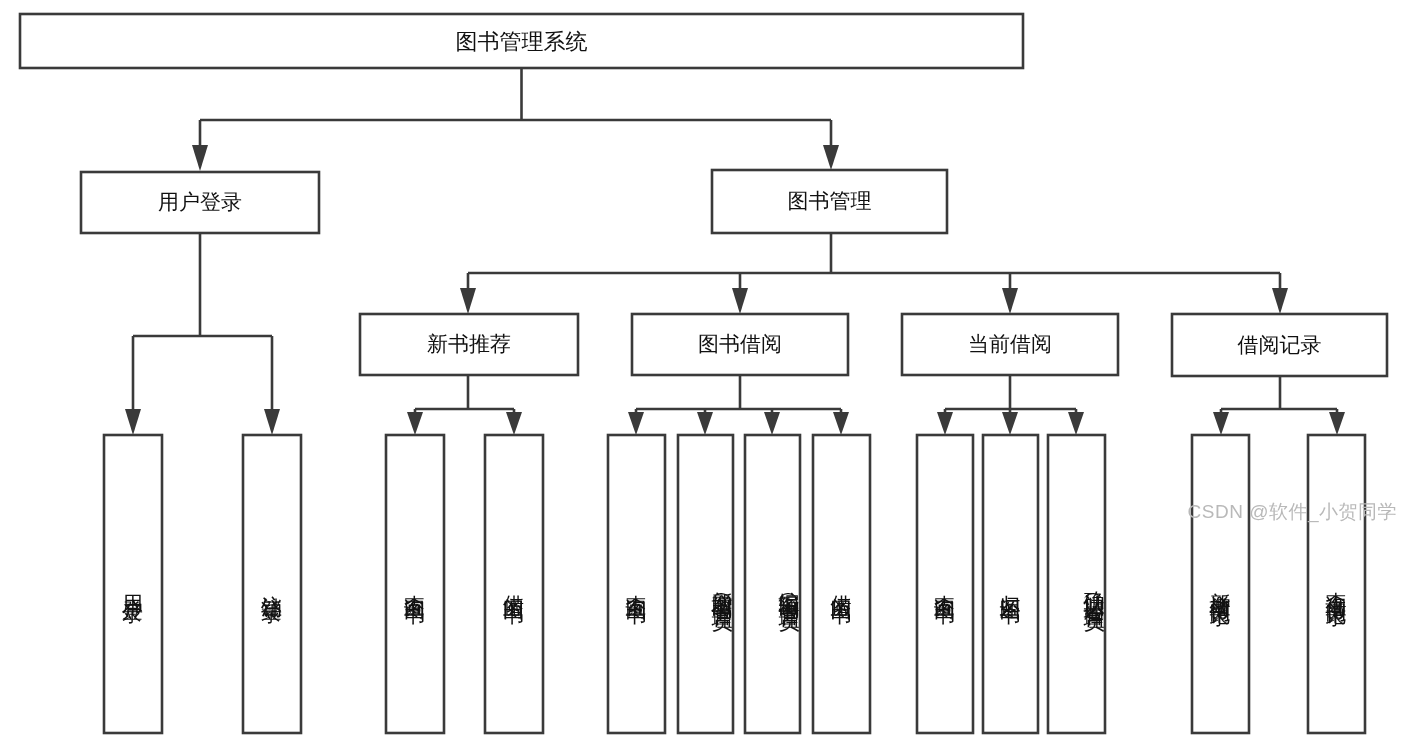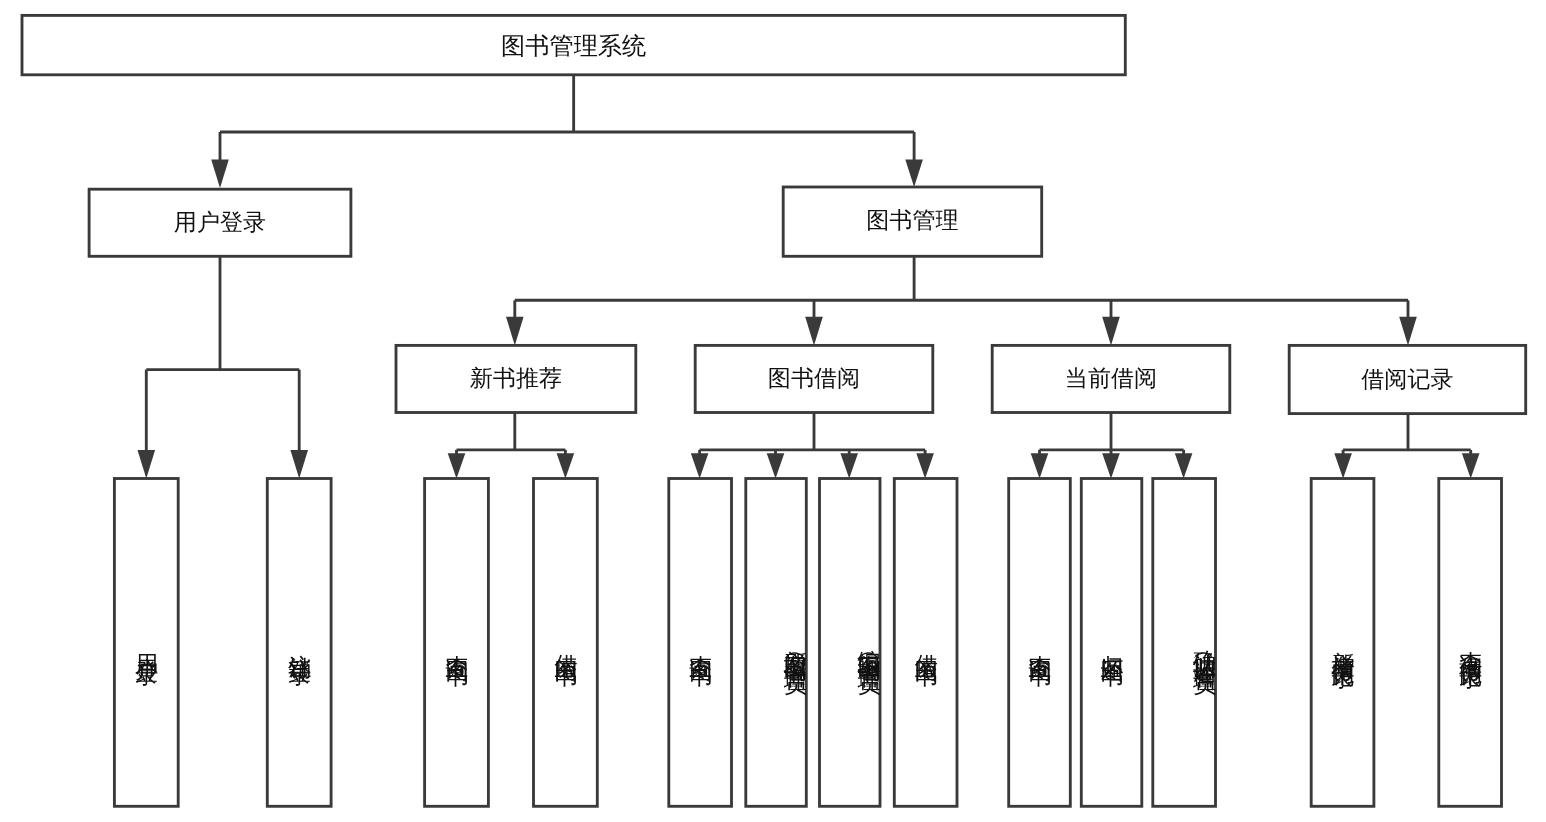--- a/index.html
+++ b/index.html
@@ -228,14 +228,15 @@
   <div class="leaf-label-wrap centered" style="left:917px; top:435px; width:56px; height:298px;">查询图书</div>
 
   <div class="leaf-label-wrap centered" style="left:983px; top:435px; width:55px; height:298px;">归还图书</div>
 
   <div class="leaf-label-wrap" style="left:1048px; top:441px; width:57px; height:292px;">确认归还（管理员）</div>
 
   <div class="leaf-label-wrap centered" style="left:1192px; top:435px; width:57px; height:298px;">新增借阅记录</div>
 
   <div class="leaf-label-wrap centered" style="left:1308px; top:435px; width:57px; height:298px;">查询借阅记录</div>
 
+  <div class="watermark">CSDN @软件_小贺同学</div>
 
 </div>
 
 </body></html>

